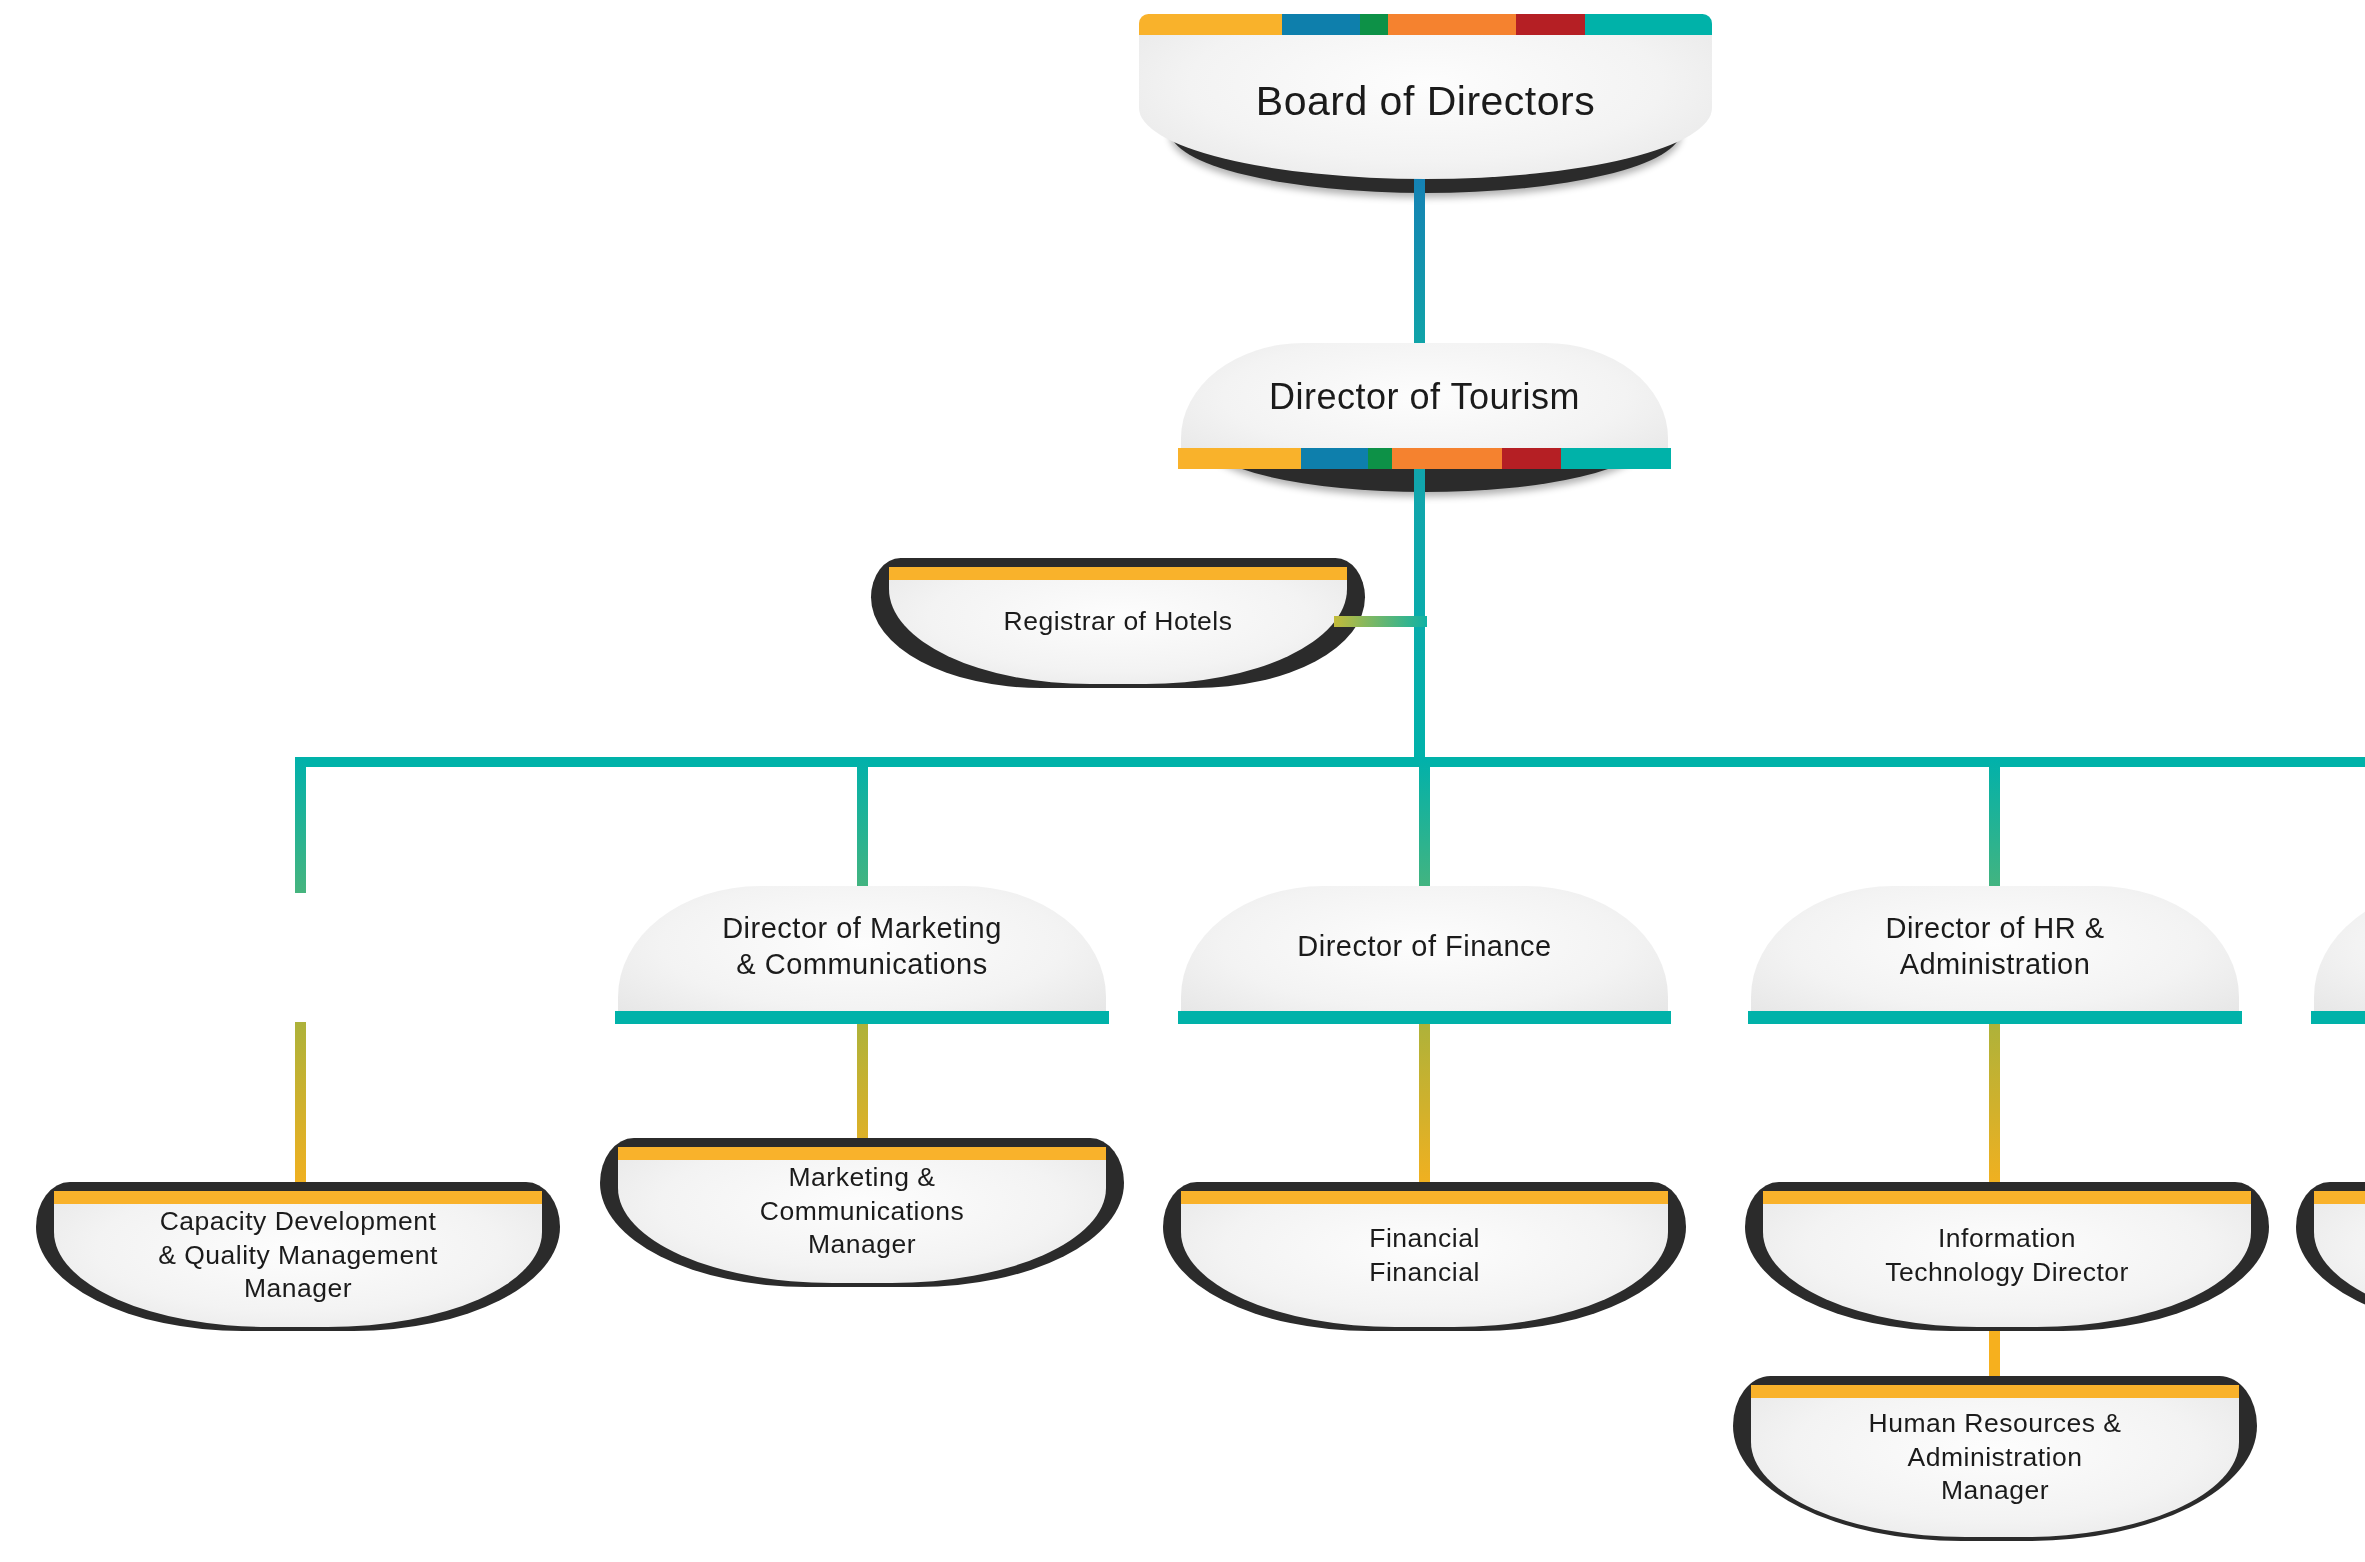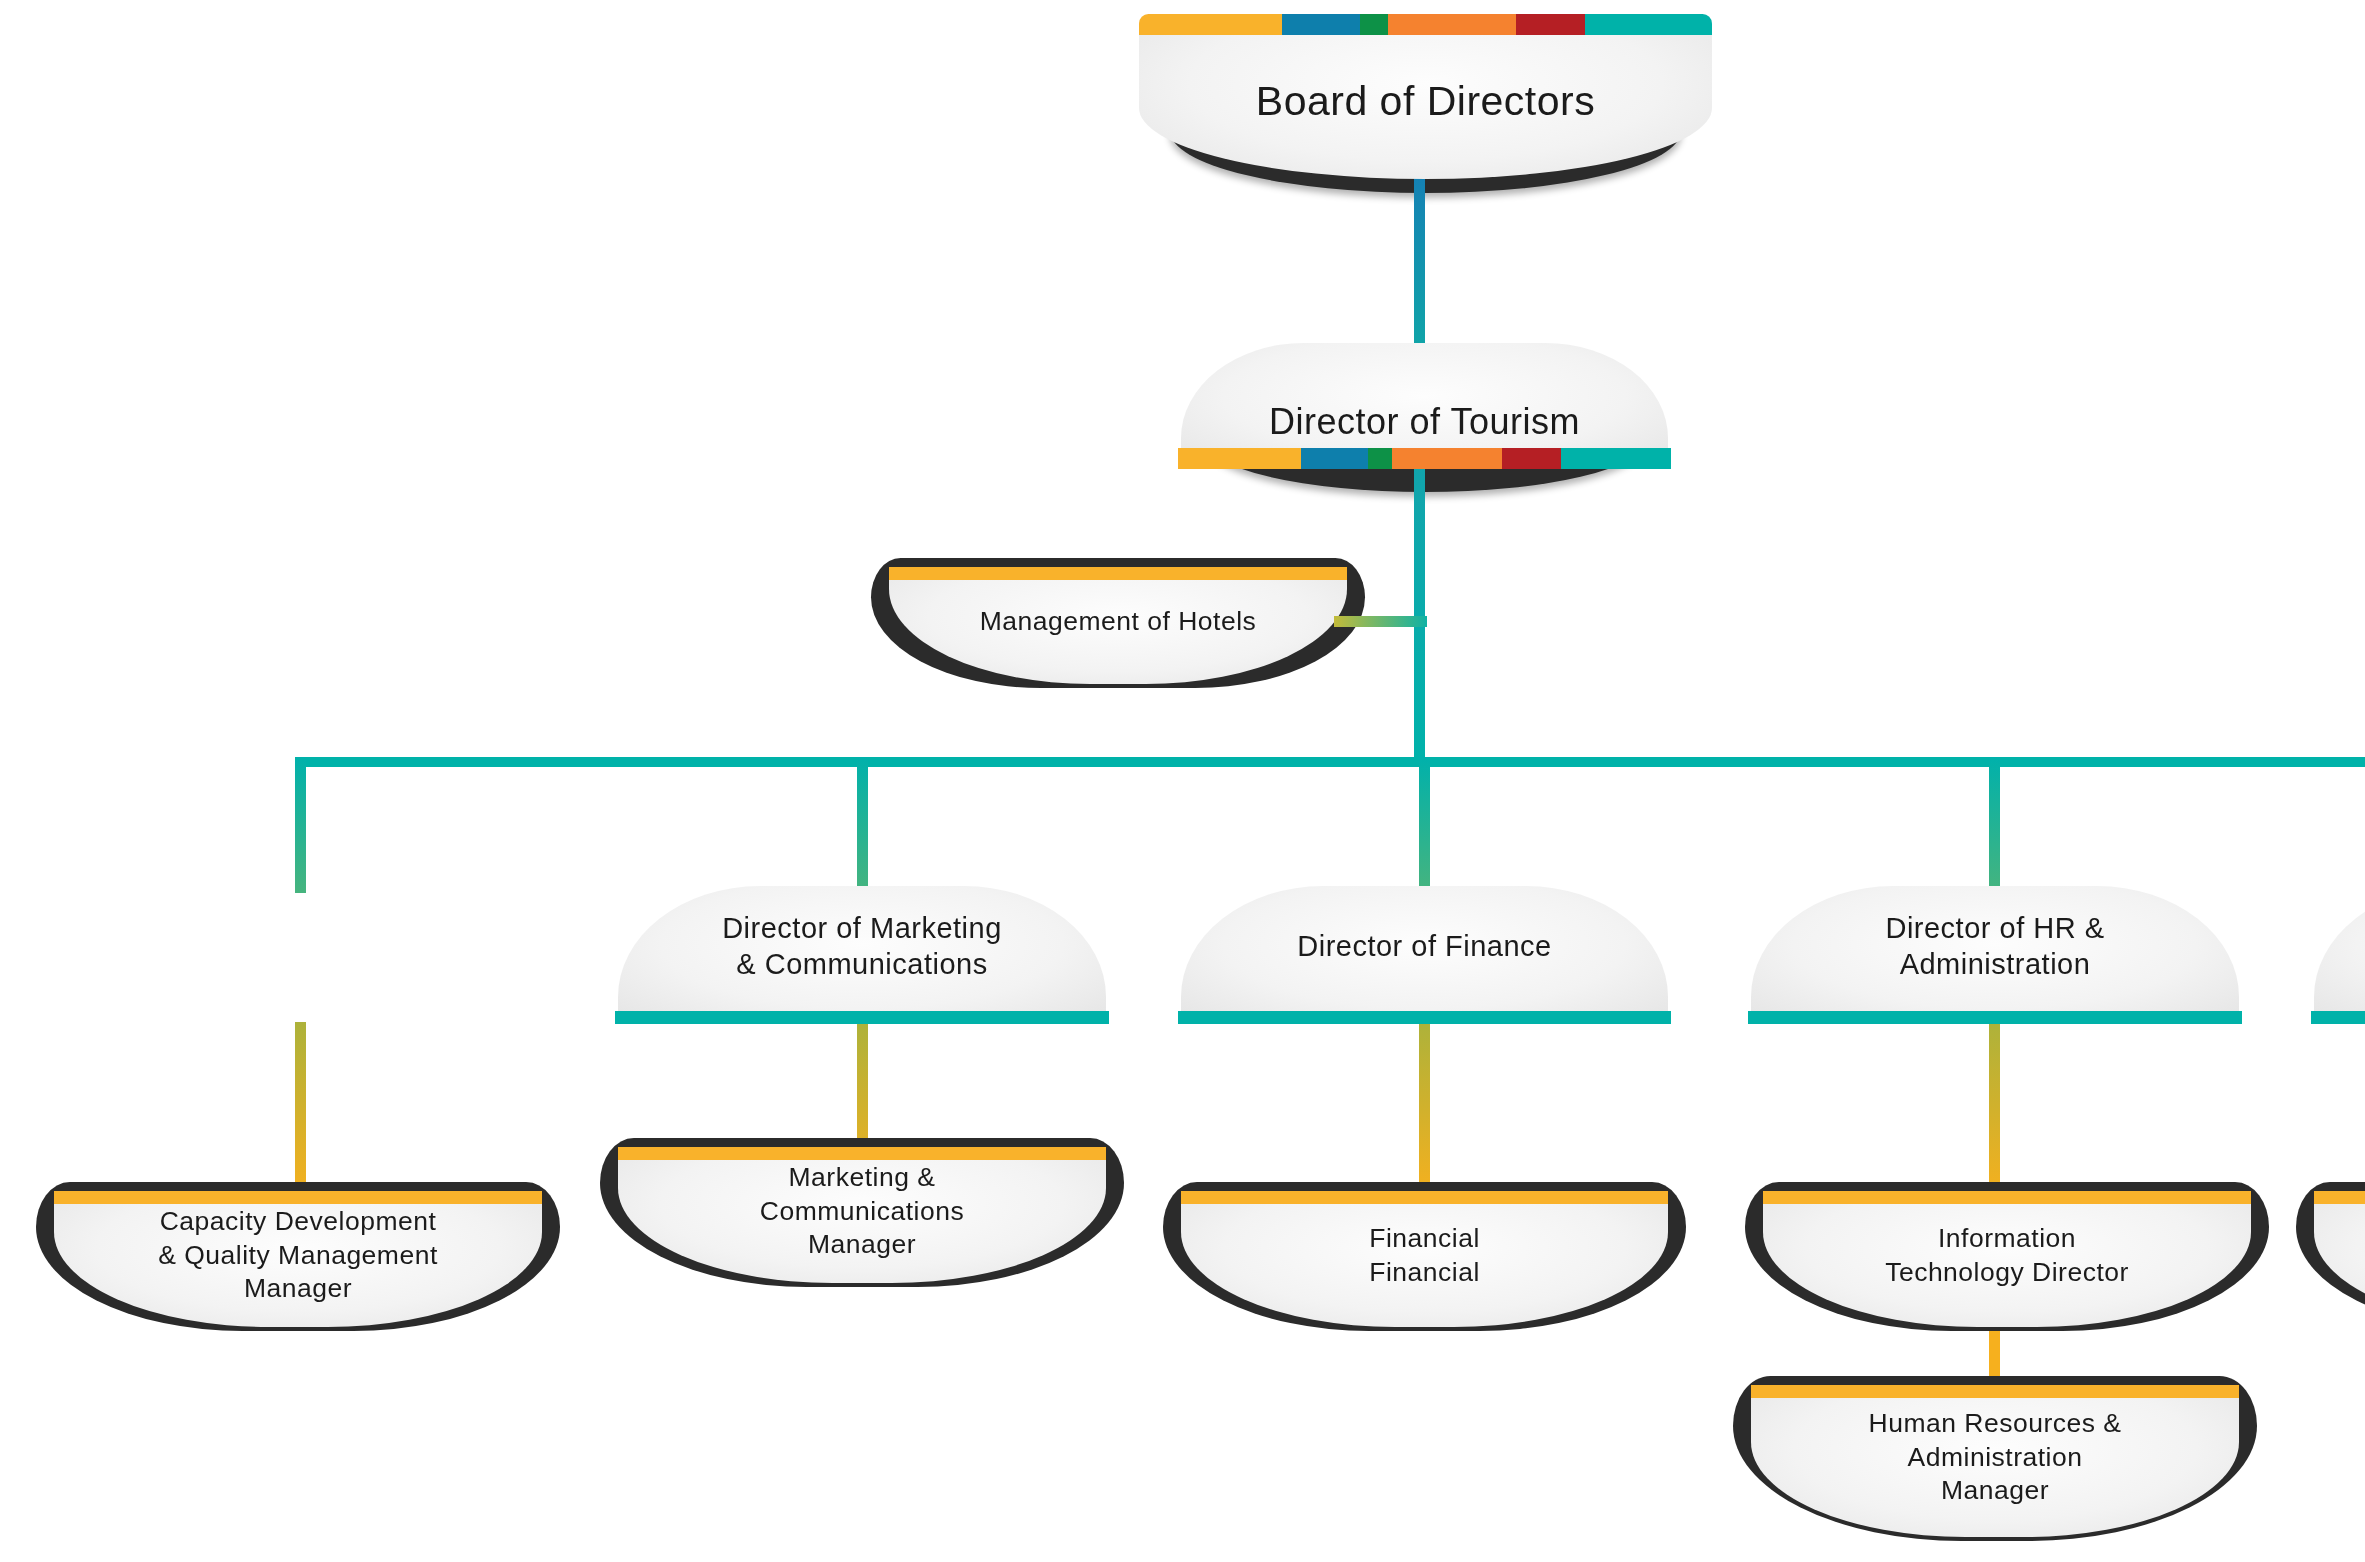--- a/index.html
+++ b/index.html
@@ -105,38 +105,38 @@
         <i class="seg-blue"></i>
         <i class="seg-green"></i>
         <i class="seg-orange"></i>
         <i class="seg-red"></i>
         <i class="seg-teal"></i>
     </div>
   </div>
 
   <div class="under-shadow" style="left:1205px; top:407px; width:440px; height:85px; border-radius:19px 19px 50% 50%/19px 19px 52px 52px;"></div>
   <div class="node dome" style="left:1181px; top:343px; width:487px; height:126px;">
-    <div class="body" style="padding-bottom:24px; border-radius:123px 123px 0 0 / 95px 95px 0 0;justify-content:flex-end;">
+    <div class="body" style="padding-bottom:24px; border-radius:123px 123px 0 0 / 95px 95px 0 0;">
       <span class="ln" style="font-size:36px;">Director of Tourism</span>
     </div>
     <div class="bar bottom multicolor">
       <i class="seg-yellow"></i>
         <i class="seg-blue"></i>
         <i class="seg-green"></i>
         <i class="seg-orange"></i>
         <i class="seg-red"></i>
         <i class="seg-teal"></i>
     </div>
   </div>
 
   <div class="conn h g-yel-teal" style="left:1334px; top:616px; width:93px; z-index:5;"></div>
   <div class="node bowl" style="left:889px; top:567px; width:458px; height:117px;">
     <div class="crescents"></div>
     <div class="body">
-      <span class="ln" style="font-size:26.5px;">Management of Hotels</span>
+      <span class="ln" style="font-size:26.5px;">Registrar of Hotels</span>
     </div>
     <div class="bar top yellow"></div>
   </div>
 
 
   <div class="node dome" style="left:1181px; top:886px; width:487px; height:138px;">
     <div class="body">
       <span class="ln">Director of Finance</span>
     </div>
     <div class="bar bottom teal"></div>

